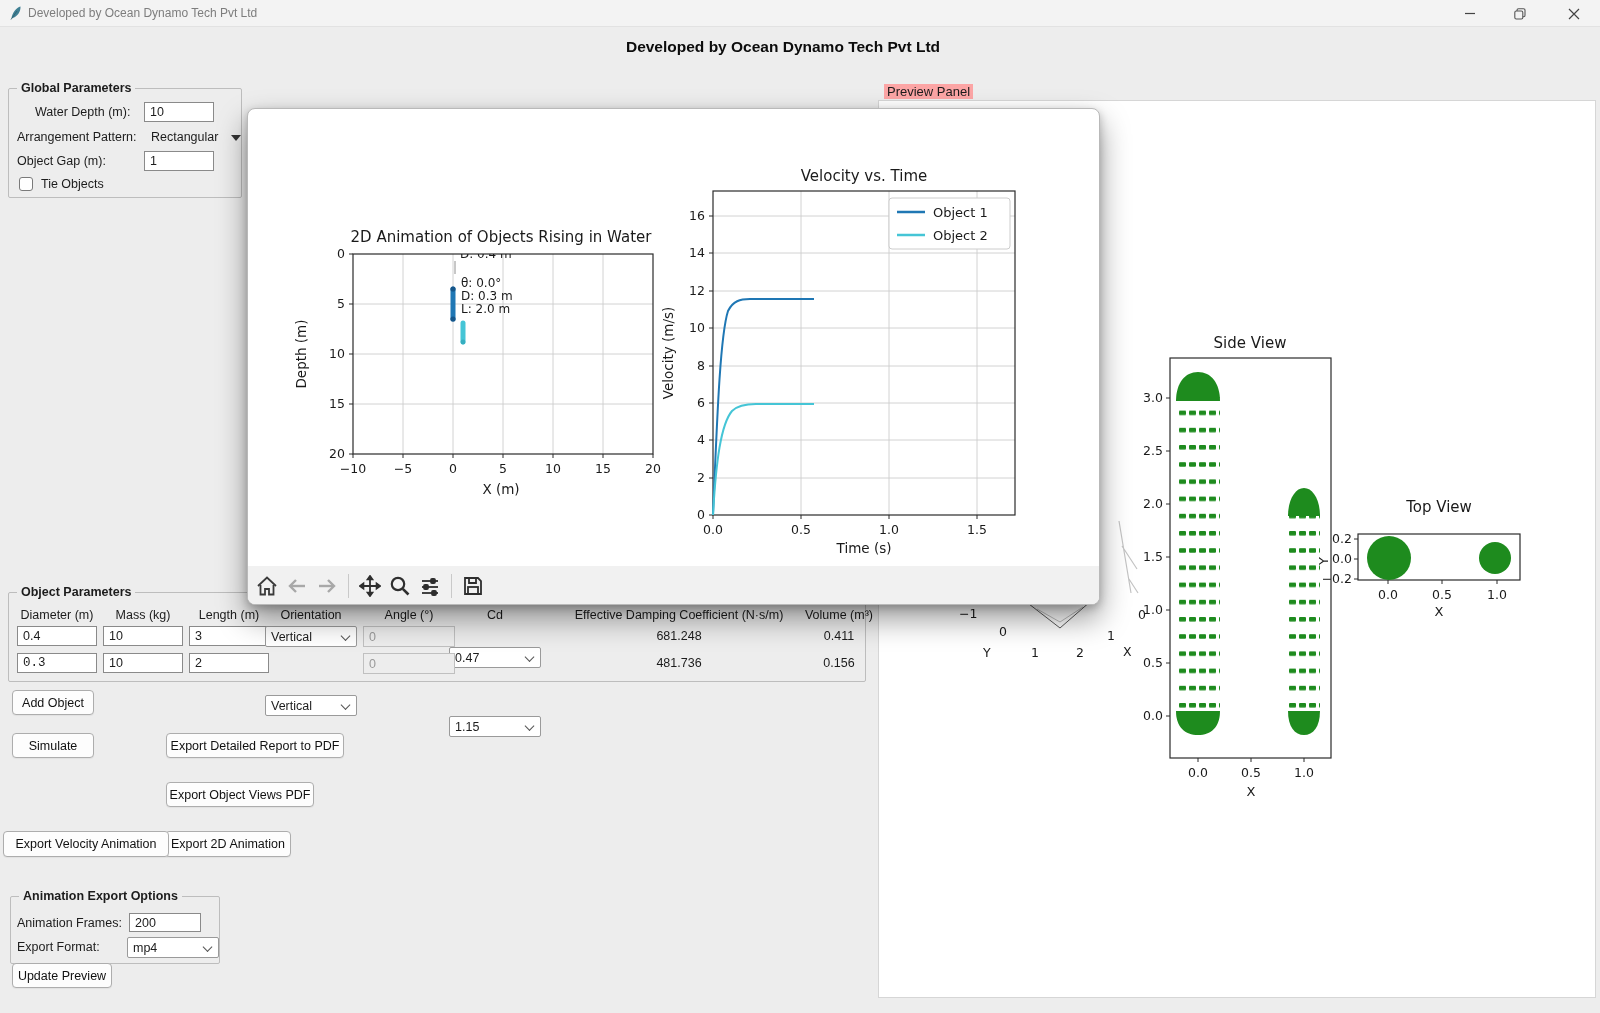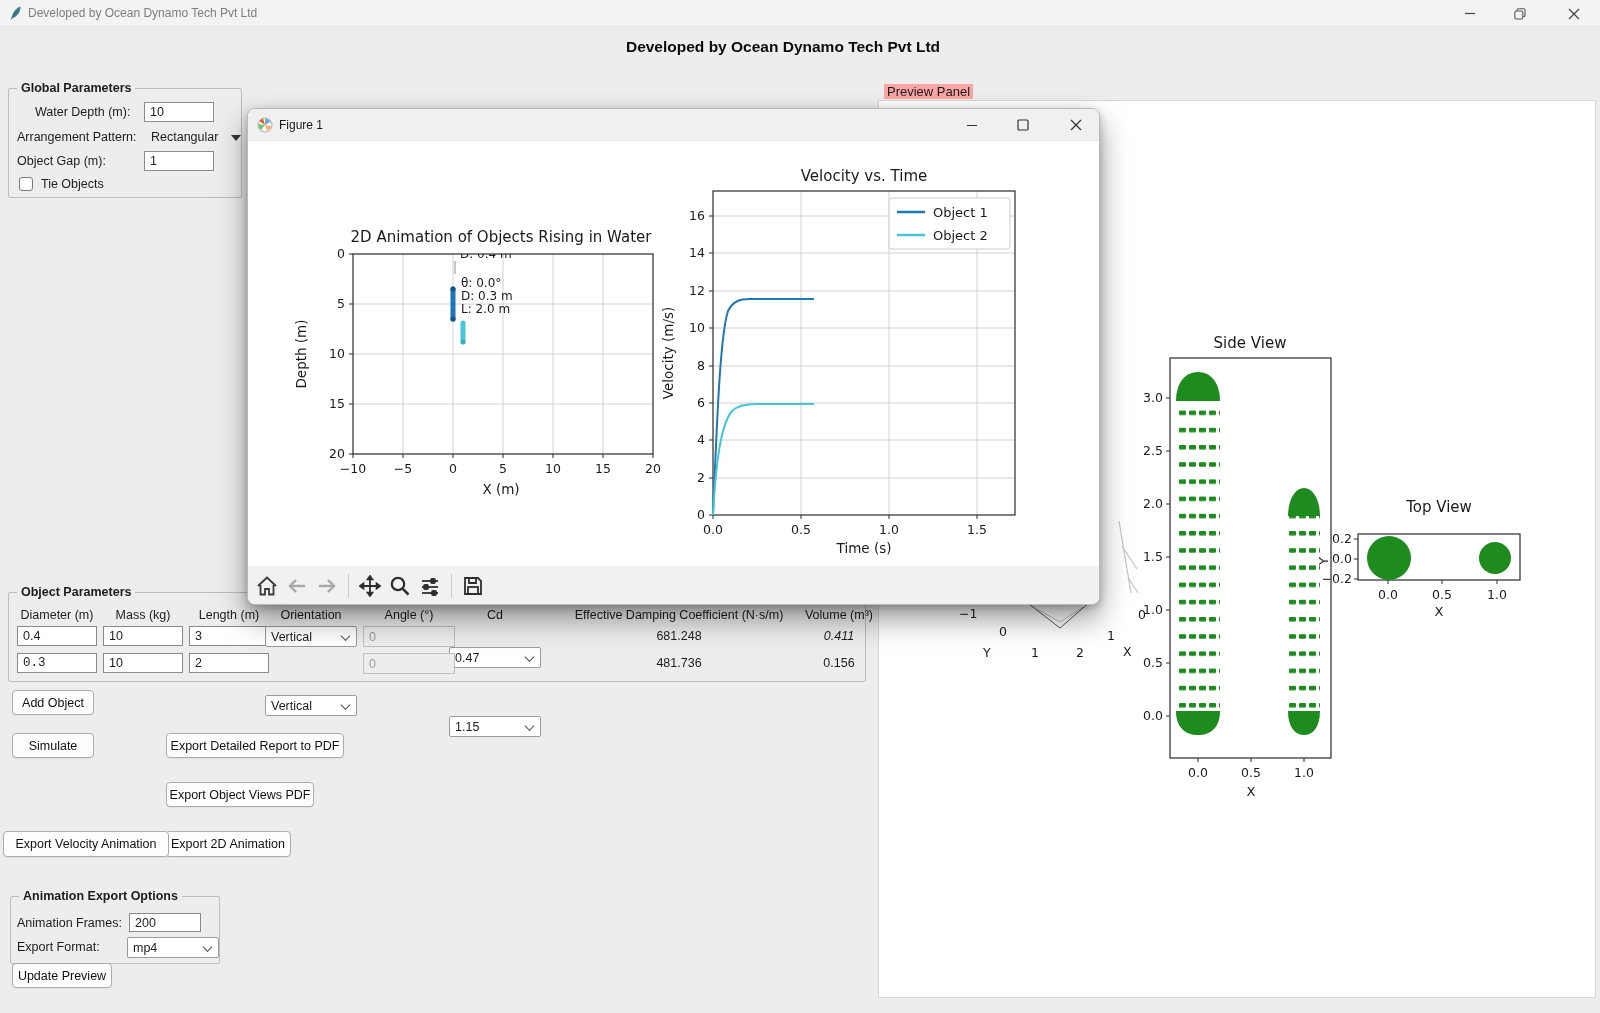--- a/index.html
+++ b/index.html
@@ -100,21 +100,21 @@
     <div class="abs combo" style="left:256px;top:33px;width:92px;height:21px;">
         <span>Vertical</span>
         <span class="chev"></span>
       </div>
     <input class="abs entry disabled" style="left: 354px; top: 33px; width: 92px; height: 21px;" value="0">
     <div class="abs combo" style="left:440px;top:33px;width:92px;height:21px;">
         <span>0.47</span>
         <span class="chev"></span>
       </div>
     <span class="abs fieldlabel" style="left:545px;top:36px;width:250px;text-align:center;">681.248</span>
-    <span class="abs fieldlabel" style="left:780px;top:36px;width:100px;text-align:center;font-style:italic;">0.411</span>
+    <span class="abs fieldlabel" style="left:780px;top:36px;width:100px;text-align:center;">0.411</span>
   </div>
 
   <div>
     <input class="abs entry" style="left: 8px; top: 60px; width: 80px; height: 20px; font-family: Liberation Mono, monospace;" value="0.3">
     <input class="abs entry" style="left: 94px; top: 60px; width: 80px; height: 20px;" value="10">
     <input class="abs entry" style="left: 180px; top: 60px; width: 80px; height: 20px;" value="2">
     <div class="abs combo" style="left:256px;top:60px;width:92px;height:21px;">
         <span>Vertical</span>
         <span class="chev"></span>
       </div>
@@ -223,47 +223,20 @@
         <text x="618" y="498">1.0</text>
       </g>
       <text x="560" y="515" font-size="13" text-anchor="middle">X</text>
       <circle cx="510" cy="457" r="22" fill="#1e8b1e"></circle>
       <circle cx="616" cy="457" r="16" fill="#1e8b1e"></circle>
     </g>
   </svg>
 </div>
 
 <div class="abs figwin">
-  <div class="abs figwin-titlebar">
-    <span class="abs" style="left:9px;top:8px;">
-      <svg width="16" height="16" viewBox="0 0 16 16">
-        <circle cx="8" cy="8" r="7" fill="#fdfdfd" stroke="#999" stroke-width="0.8"></circle>
-        <path d="M8,8 L8,1.5 A6.5,6.5 0 0 1 13.5,5 Z" fill="#6baed6"></path>
-        <path d="M8,8 L14.2,9 A6.5,6.5 0 0 1 10,13.8 Z" fill="#fdae6b"></path>
-        <path d="M8,8 L4,13 A6.5,6.5 0 0 1 1.6,7 Z" fill="#74c476"></path>
-        <path d="M8,8 L2.5,4 A6.5,6.5 0 0 1 6,1.8 Z" fill="#e6550d"></path>
-      </svg>
-    </span>
-    <span class="abs figwin-title">Figure 1</span>
-    <div class="abs figwin-btn" style="left:700px;">
-      <svg width="11" height="11">
-          <line x1="0" y1="5.5" x2="10" y2="5.5" stroke="#333" stroke-width="1.2"></line>
-        </svg>
-    </div>
-    <div class="abs figwin-btn" style="left:751px;">
-      <svg width="12" height="12">
-          <rect x="1" y="1" width="10" height="10" fill="none" stroke="#333" stroke-width="1.2" rx="1"></rect>
-        </svg>
-    </div>
-    <div class="abs figwin-btn" style="left:802px;width:51px;">
-      <svg width="12" height="12">
-          <path d="M1,1 L11,11 M11,1 L1,11" stroke="#333" stroke-width="1.2"></path>
-        </svg>
-    </div>
-  </div>
 
   <svg class="abs" style="left:0;top:32px;" width="853" height="425" viewBox="0 0 853 425">
     <defs>
       <clipPath id="clip2d">
           <rect x="105" y="113" width="300" height="200"></rect>
         </clipPath>
     </defs>
 
     <g>
       <text x="253" y="101" font-size="15" text-anchor="middle">2D Animation of Objects Rising in Water</text>

